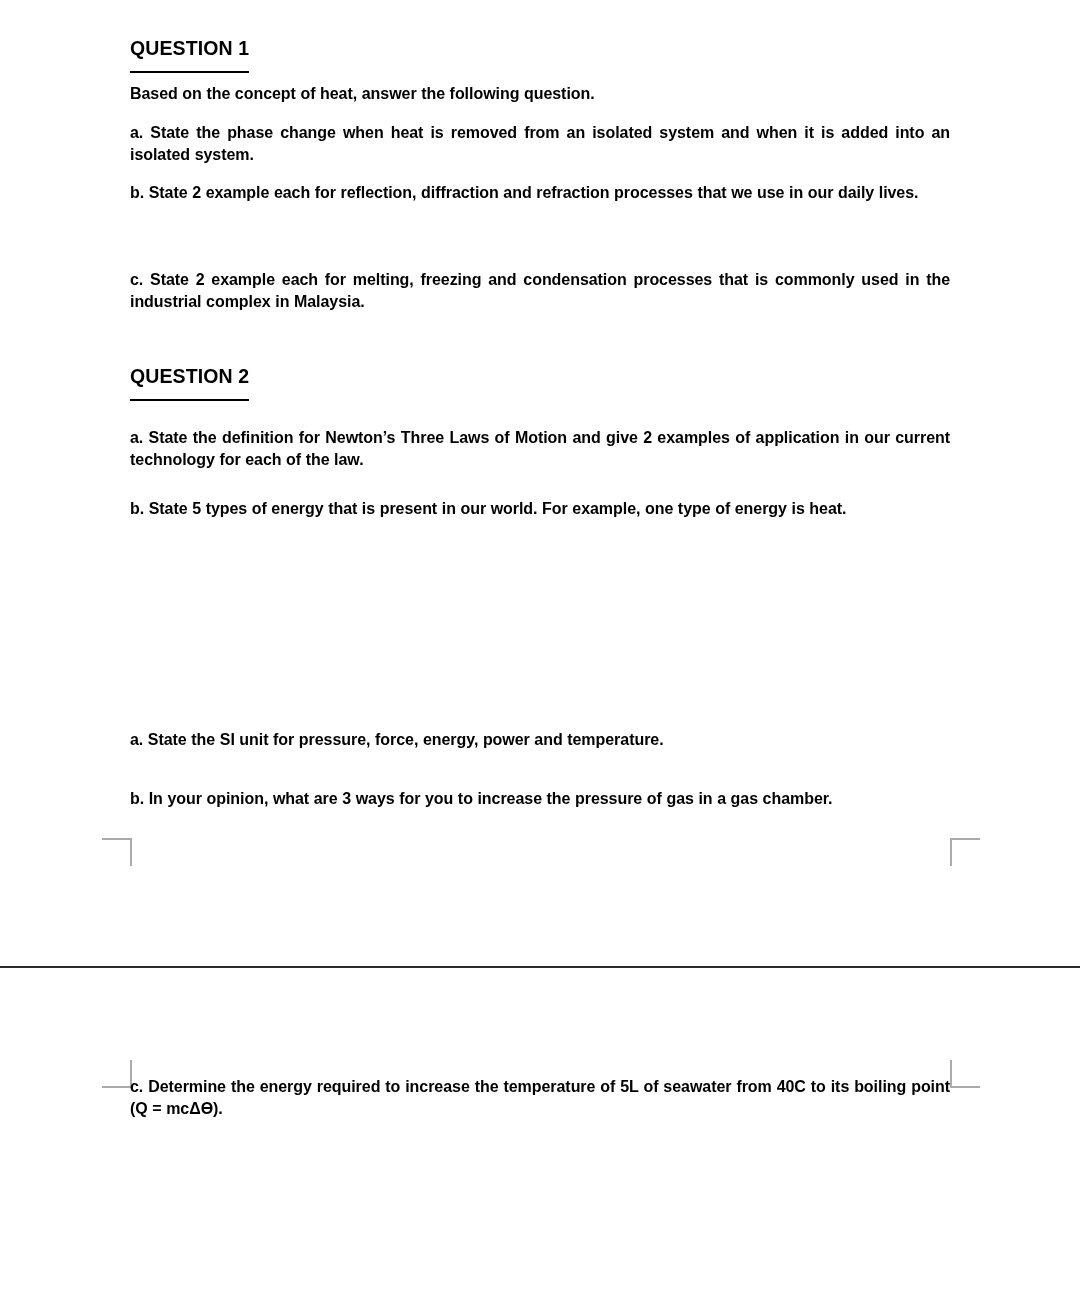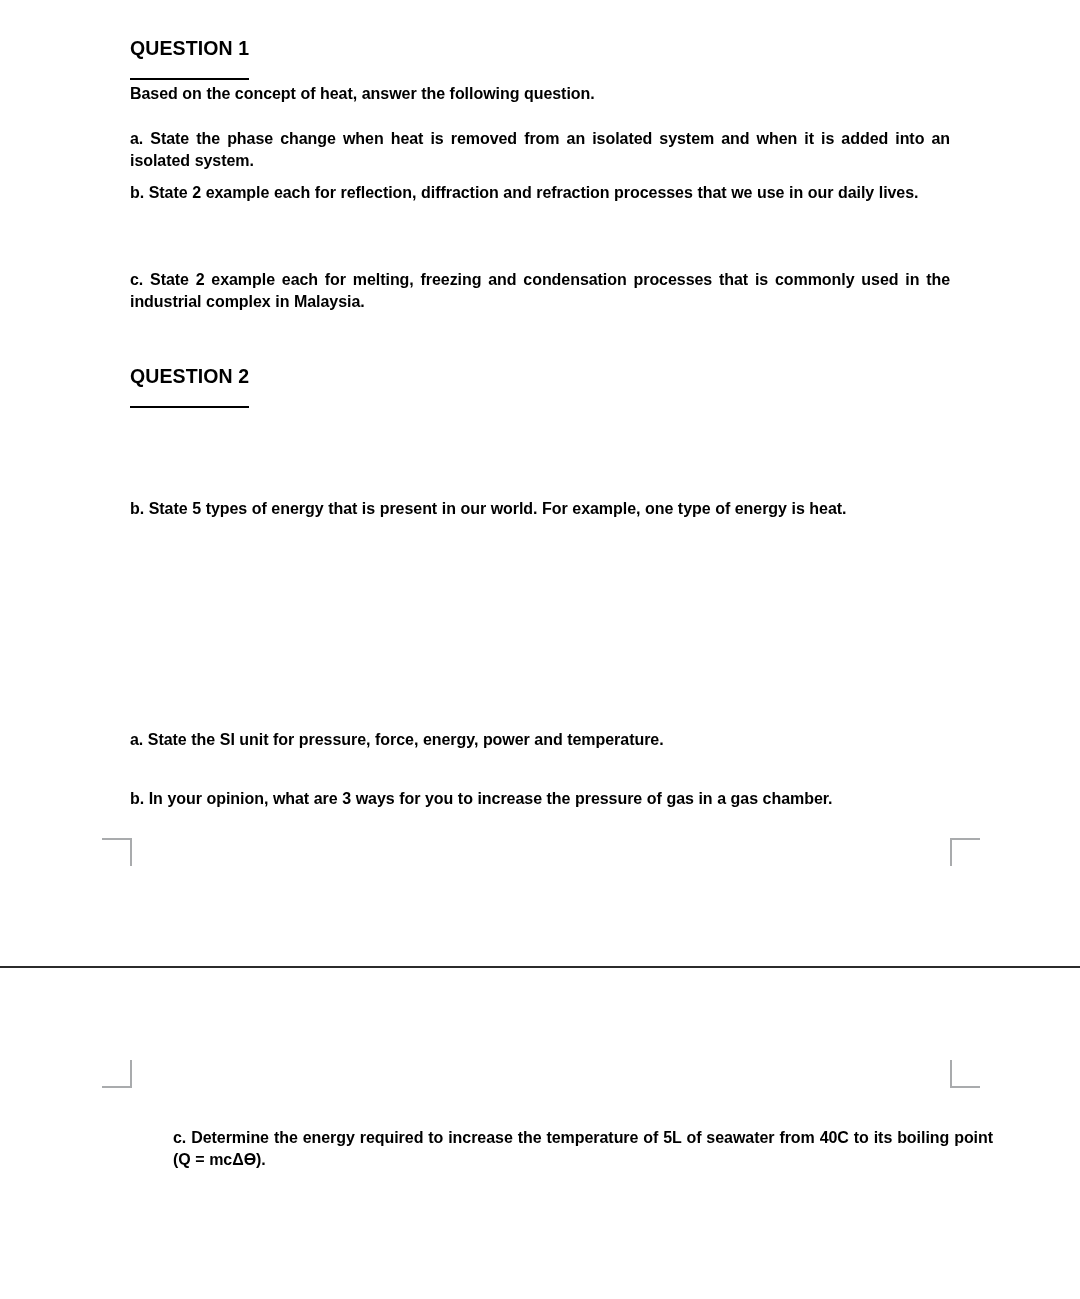--- a/index.html
+++ b/index.html
@@ -30,21 +30,21 @@
   }
 
   .q-heading {
     font-size: 19.5px;
     font-weight: bold;
     letter-spacing: 0.1px;
     line-height: 1.25;
     margin: 0;
     display: inline-block;
     border-bottom: 2px solid #000;
-    padding-bottom: 18px;
+    padding-bottom: 11px;
   }
 
   .para {
     font-size: 16px;
     font-weight: bold;
     line-height: 1.38;
     margin: 0;
     letter-spacing: -0.05px;
     word-spacing: 0.2px;
   }
@@ -95,36 +95,39 @@
 <div class="page">
 
   <div class="col" style="top:36px;">
     <div class="q-heading">QUESTION 1</div>
   </div>
 
   <div class="col" style="top:83px;">
     <p class="para left">Based on the concept of heat, answer the following question.</p>
   </div>
 
-  <div class="col" style="top:128px;">
+  <div class="col" style="top:122px;">
     <p class="para justify">a. State the phase change when heat is removed from an isolated system and when it is added into an isolated system.</p>
   </div>
 
   <div class="col" style="top:182px;">
     <p class="para justify">b. State 2 example each for reflection, diffraction and refraction processes that we use in our daily lives.</p>
   </div>
 
   <div class="col" style="top:269px;">
     <p class="para justify">c. State 2 example each for melting, freezing and condensation processes that is commonly used in the industrial complex in Malaysia.</p>
   </div>
 
   <div class="col" style="top:364px;">
     <div class="q-heading">QUESTION 2</div>
   </div>
 
+  <div class="col" style="top:427px;">
+    <p class="para justify">a. State the definition for Newton’s Three Laws of Motion and give 2 examples of application in our current technology for each of the law.</p>
+  </div>
 
   <div class="col" style="top:498px;">
     <p class="para justify">b. State 5 types of energy that is present in our world. For example, one type of energy is heat.</p>
   </div>
 
 
 
   <div class="col" style="top:729px;">
     <p class="para left">a. State the SI unit for pressure, force, energy, power and temperature.</p>
   </div>
@@ -134,17 +137,17 @@
   </div>
 
   <div class="crop tr" style="left:102px; top:838px;"></div>
   <div class="crop tl" style="left:950px; top:838px;"></div>
 
   <div class="separator" style="top:966px;"></div>
 
   <div class="crop br" style="left:102px; top:1060px;"></div>
   <div class="crop bl" style="left:950px; top:1060px;"></div>
 
-  <div class="col" style="top:1127px;margin-left:43px;">
+  <div class="col" style="top:1076px;">
     <p class="para justify">c. Determine the energy required to increase the temperature of 5L of seawater from 40C to its boiling point (Q = mcΔϴ).</p>
   </div>
 
 </div>
 
 </body></html>

